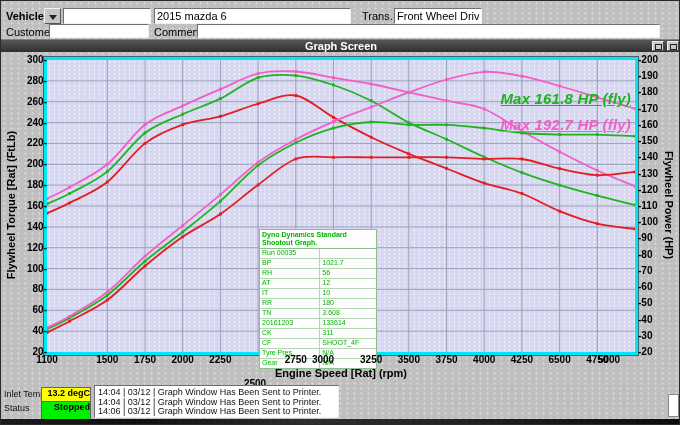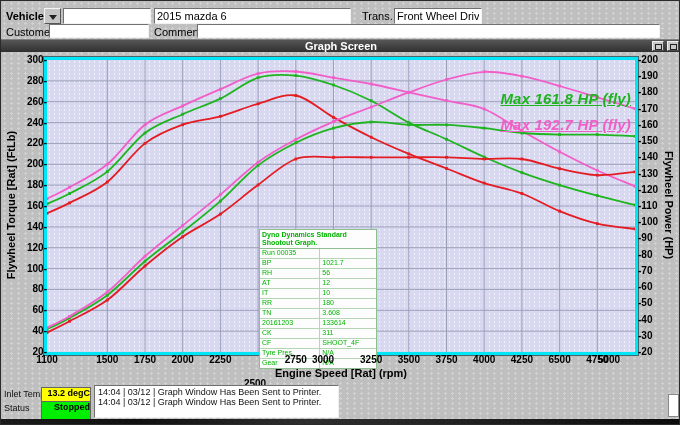--- a/index.html
+++ b/index.html
@@ -357,18 +357,19 @@
     </div>
 
   <div id="status-bar">
     <span class="slabel" style="top:8px;">Inlet Temp</span>
     <span class="slabel" style="top:22px;">Status</span>
     <span class="sbox" id="temp-box" style="top: 6px; background: rgb(255, 255, 0);">13.2 degC</span>
     <span class="sbox" id="state-box" style="top: 20px; background: rgb(0, 238, 0);">Stopped</span>
     <div id="log-box">
       <div>14:04 | 03/12 | Graph Window Has Been Sent to Printer.</div>
       <div>14:04 | 03/12 | Graph Window Has Been Sent to Printer.</div>
+      <div>14:06 | 03/12 | Graph Window Has Been Sent to Printer.</div>
     </div>
     <div id="mini-scrollbar"></div>
   </div>
 
   <div id="bottom-strip"></div>
 </div>
 
 </body></html>

